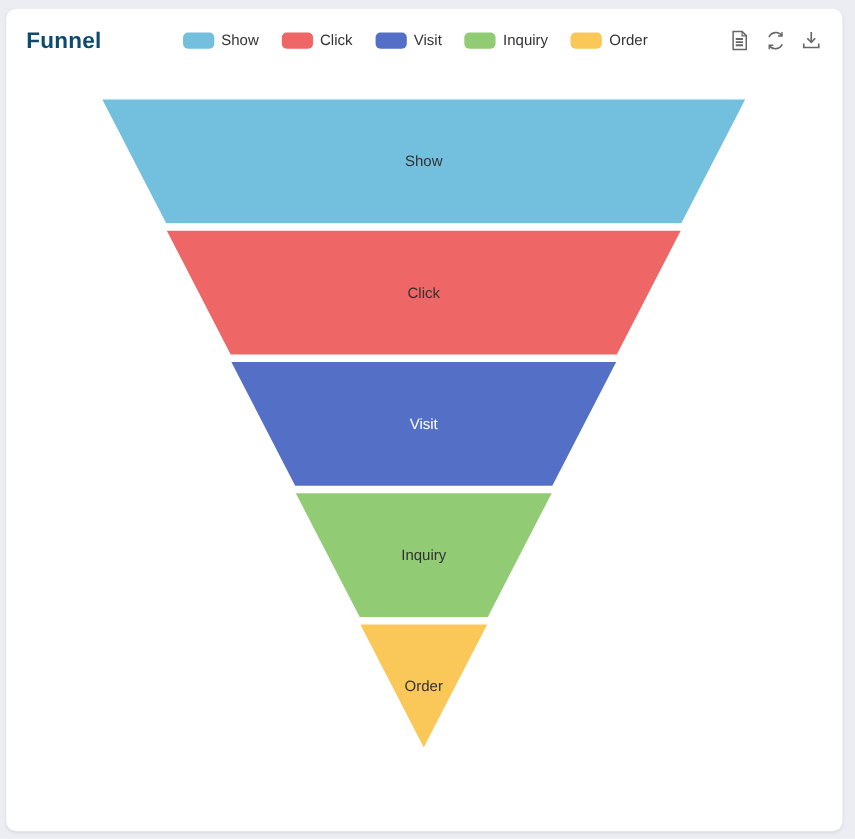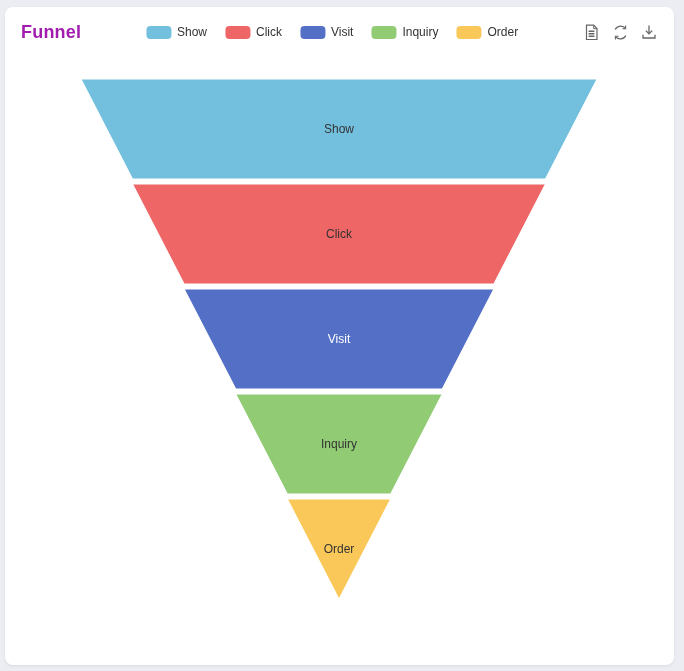--- a/index.html
+++ b/index.html
@@ -23,21 +23,21 @@
     position: absolute;
     left: 0; right: 0; top: 0;
     height: 50px;
     display: flex;
     align-items: center;
   }
   .title {
     margin-left: 16px;
     font-size: 18px;
     font-weight: bold;
-    color: #a21caf;
+    color: #0c4a6e;
     letter-spacing: 0.2px;
   }
 
   .legend {
     position: absolute;
     left: 50%; top: 50%;
     transform: translate(-52%, -50%);
     display: flex;
     align-items: center;
     gap: 18px;

